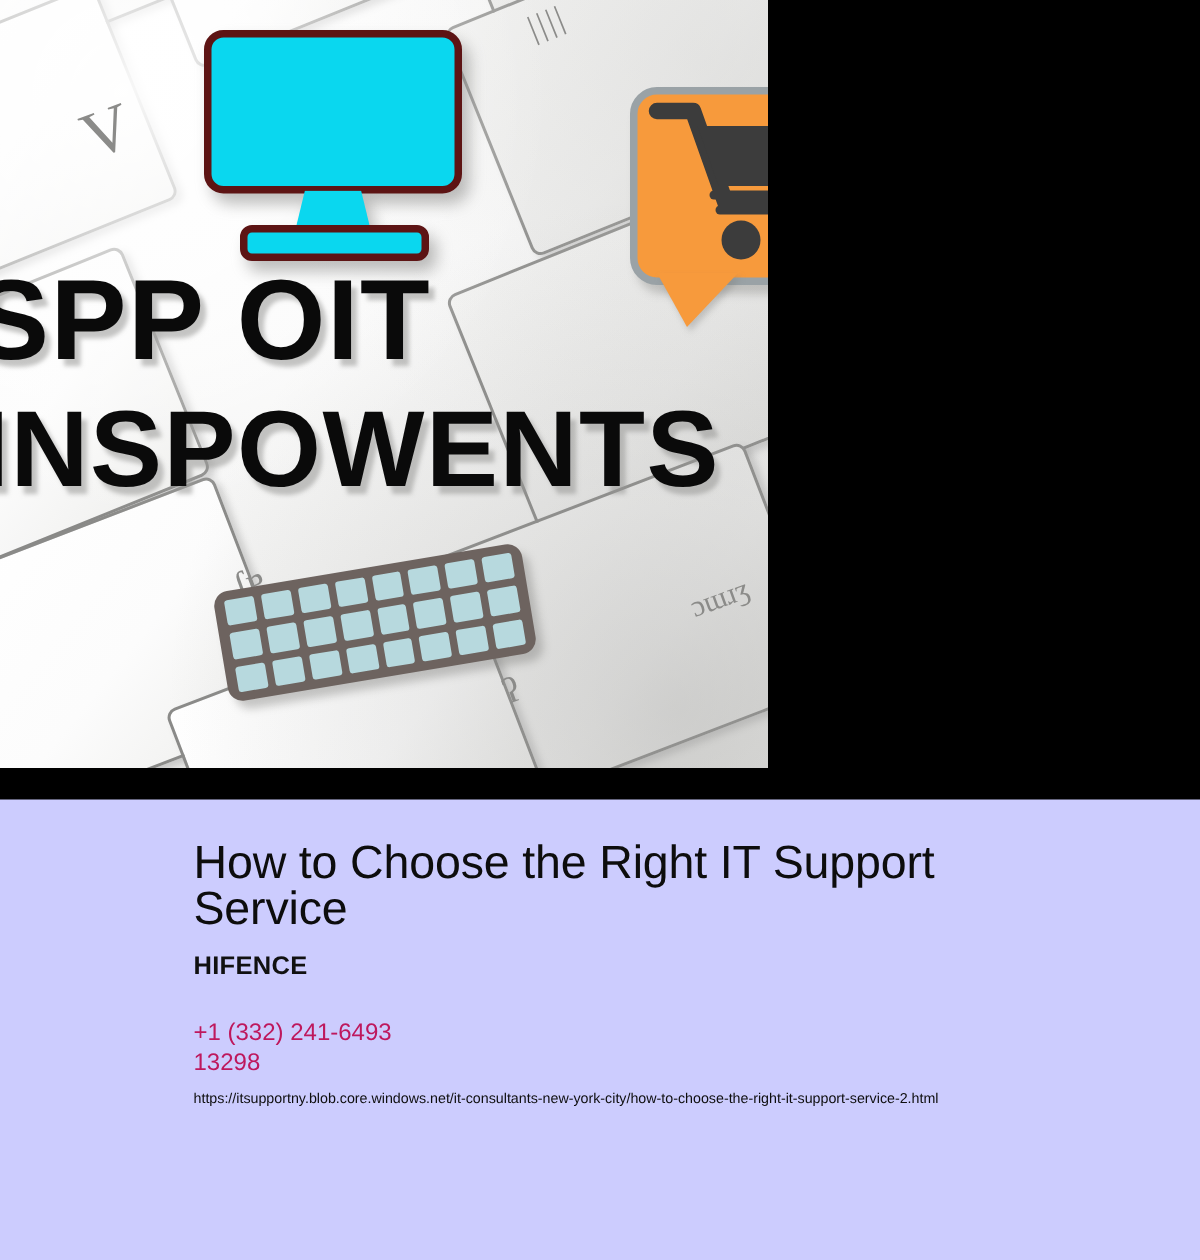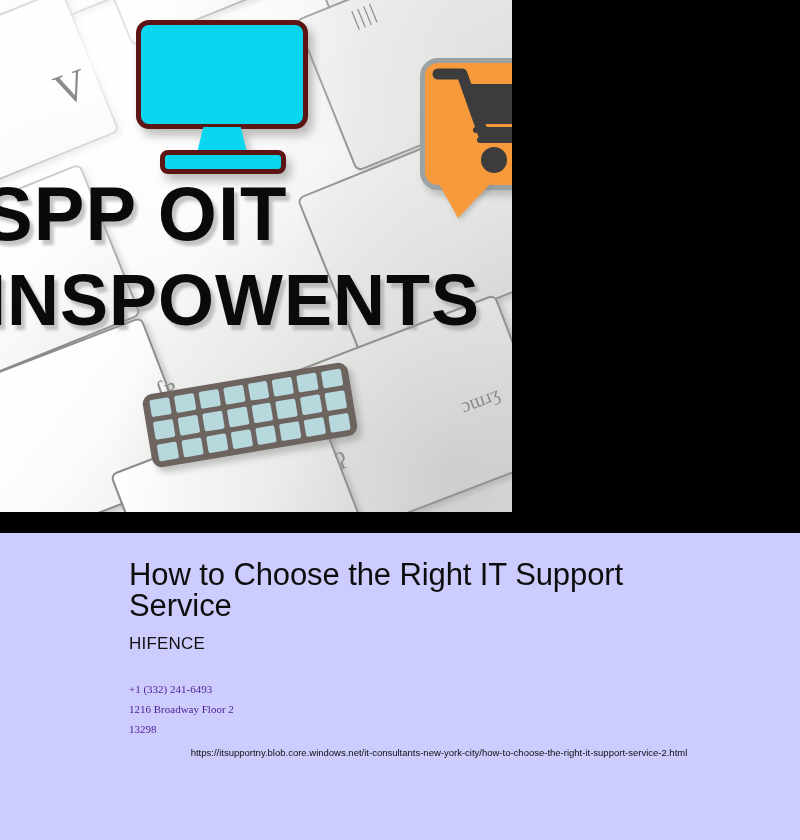--- a/index.html
+++ b/index.html
@@ -251,43 +251,42 @@
     color: #0d0d0d;
     max-width: 530px;
     letter-spacing: -0.1px;
   }
 
   .brand-name {
     margin: 14px 0 0 0;
     font-family: "Liberation Sans", sans-serif;
     font-size: 17px;
     line-height: 17px;
-    font-weight: 400;
+    font-weight: 700;
     color: #111111;
     letter-spacing: 0.2px;
   }
 
   .contact-block {
     margin-top: 27px;
   }
   .contact-line {
-    font-family: Liberation Serif, serif;
-    font-size: 11px;
+    font-family: Liberation Sans, sans-serif;
+    font-size: 16px;
     line-height: 20px;
-    color: #4c1d95;
+    color: #be185d;
   }
 
   .source-url {
     margin-top: 8px;
     font-family: "Liberation Sans", sans-serif;
     font-size: 9.5px;
     line-height: 12px;
     color: #0e0e0e;
     word-break: break-all;
-    text-align: center;
   }
 </style>
 </head>
 <body>
 
 <div id="page">
 
   <div class="hero-band">
 
     <div class="hero-image">
@@ -367,21 +366,20 @@
 
   <div class="info-panel">
     <div class="info-inner">
 
       <h1 class="page-title">How to Choose the Right IT Support Service</h1>
 
       <div class="brand-name">HIFENCE</div>
 
       <div class="contact-block">
         <div class="contact-line">+1 (332) 241-6493</div>
-        <div class="contact-line">1216 Broadway Floor 2</div>
         <div class="contact-line">13298</div>
       </div>
 
       <div class="source-url">https://itsupportny.blob.core.windows.net/it-consultants-new-york-city/how-to-choose-the-right-it-support-service-2.html</div>
 
     </div>
   </div>
 
 </div>
 

